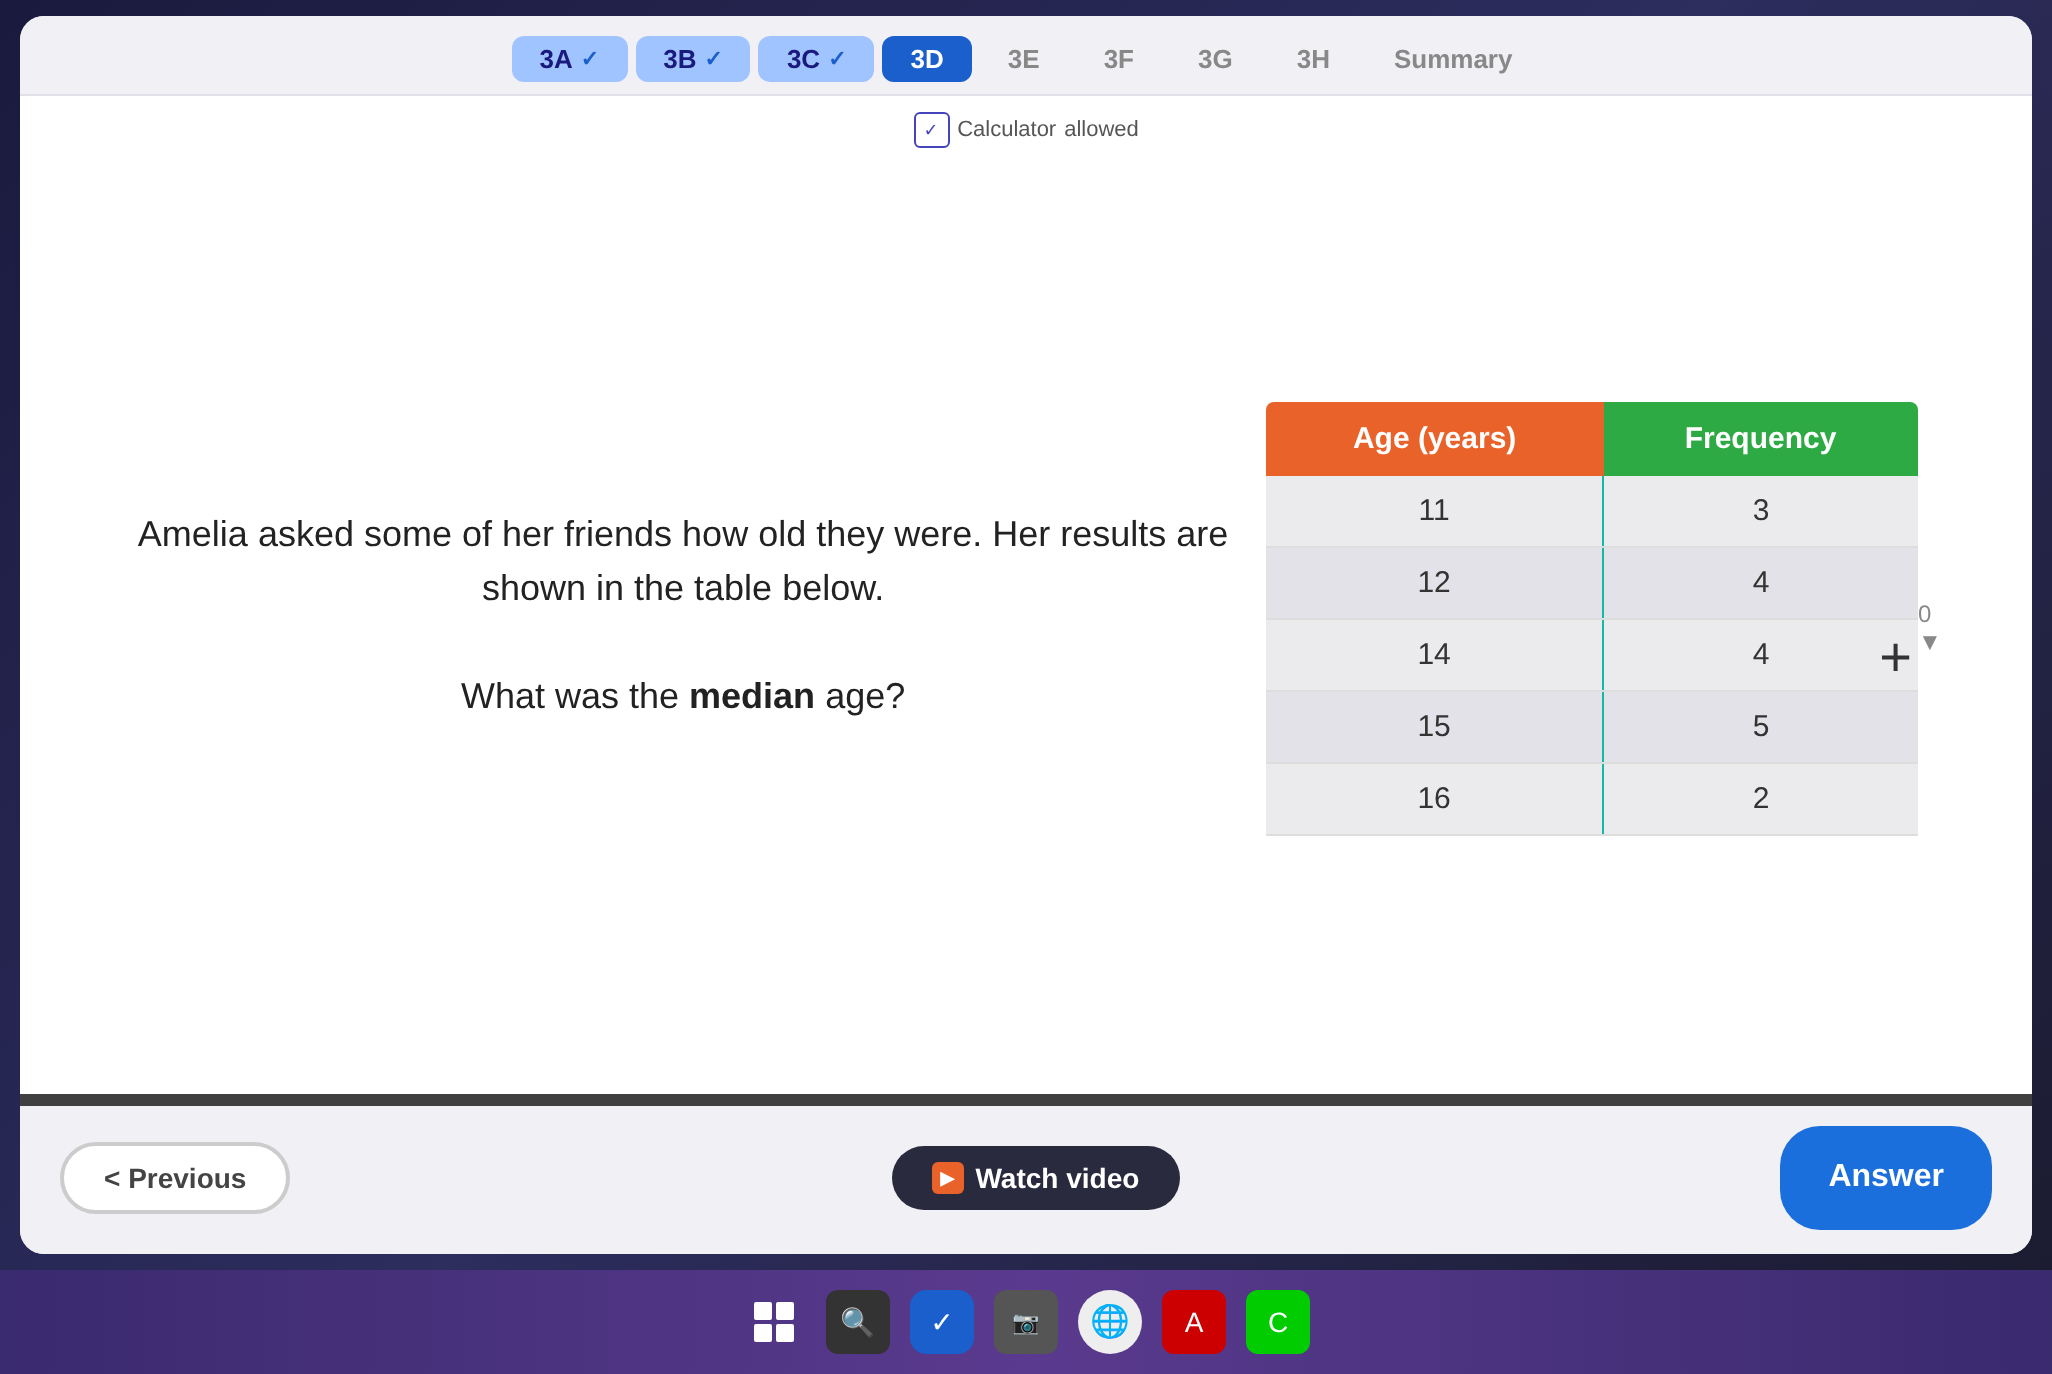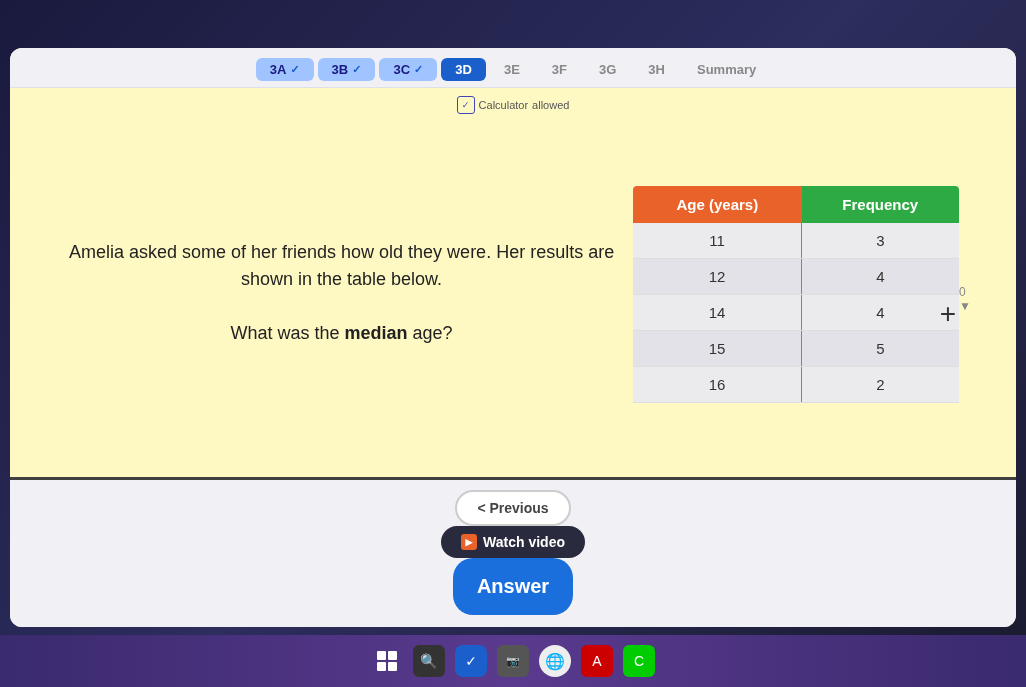--- a/index.html
+++ b/index.html
@@ -19,26 +19,25 @@
       width: 100%; height: 100%;
       background: linear-gradient(135deg, #1a1a3e 0%, #2d2d5e 50%, #1a1a2e 100%);
     }
 
     .main-card {
       position: absolute;
       top: 8px;
       left: 10px;
       right: 10px;
       bottom: 60px;
-      background: #fef9c3;
+      background: #ffffff;
       border-radius: 12px;
       overflow: hidden;
       display: flex;
       flex-direction: column;
-      margin-top: 40px;
     }
 
     
     .top-nav {
       background: #f0f0f5;
       display: flex;
       align-items: center;
       justify-content: center;
       padding: 10px 0 6px 0;
       gap: 4px;
@@ -188,22 +187,21 @@
       font-weight: 300;
     }
 
     
     .bottom-bar {
       display: flex;
       align-items: center;
       justify-content: space-between;
       padding: 10px 20px 12px 20px;
       background: #f0f0f5;
-      border-top: 3px solid #404040;
-      flex-direction: column;
+      border-top: 6px solid #404040;
     }
 
     .prev-btn {
       background: white;
       border: 2px solid #ccc;
       border-radius: 20px;
       padding: 8px 20px;
       font-size: 14px;
       font-weight: 600;
       color: #444;
@@ -237,21 +235,21 @@
       justify-content: center;
       font-size: 9px;
       color: white;
     }
 
     .answer-btn {
       background: #1a6fdd;
       border: none;
       border-radius: 20px;
       padding: 17px 24px;
-      font-size: 20px;
+      font-size: 16px;
       font-weight: 700;
       color: white;
       cursor: pointer;
     }
 
     
     .taskbar {
       position: absolute;
       bottom: 0;
       left: 0;

